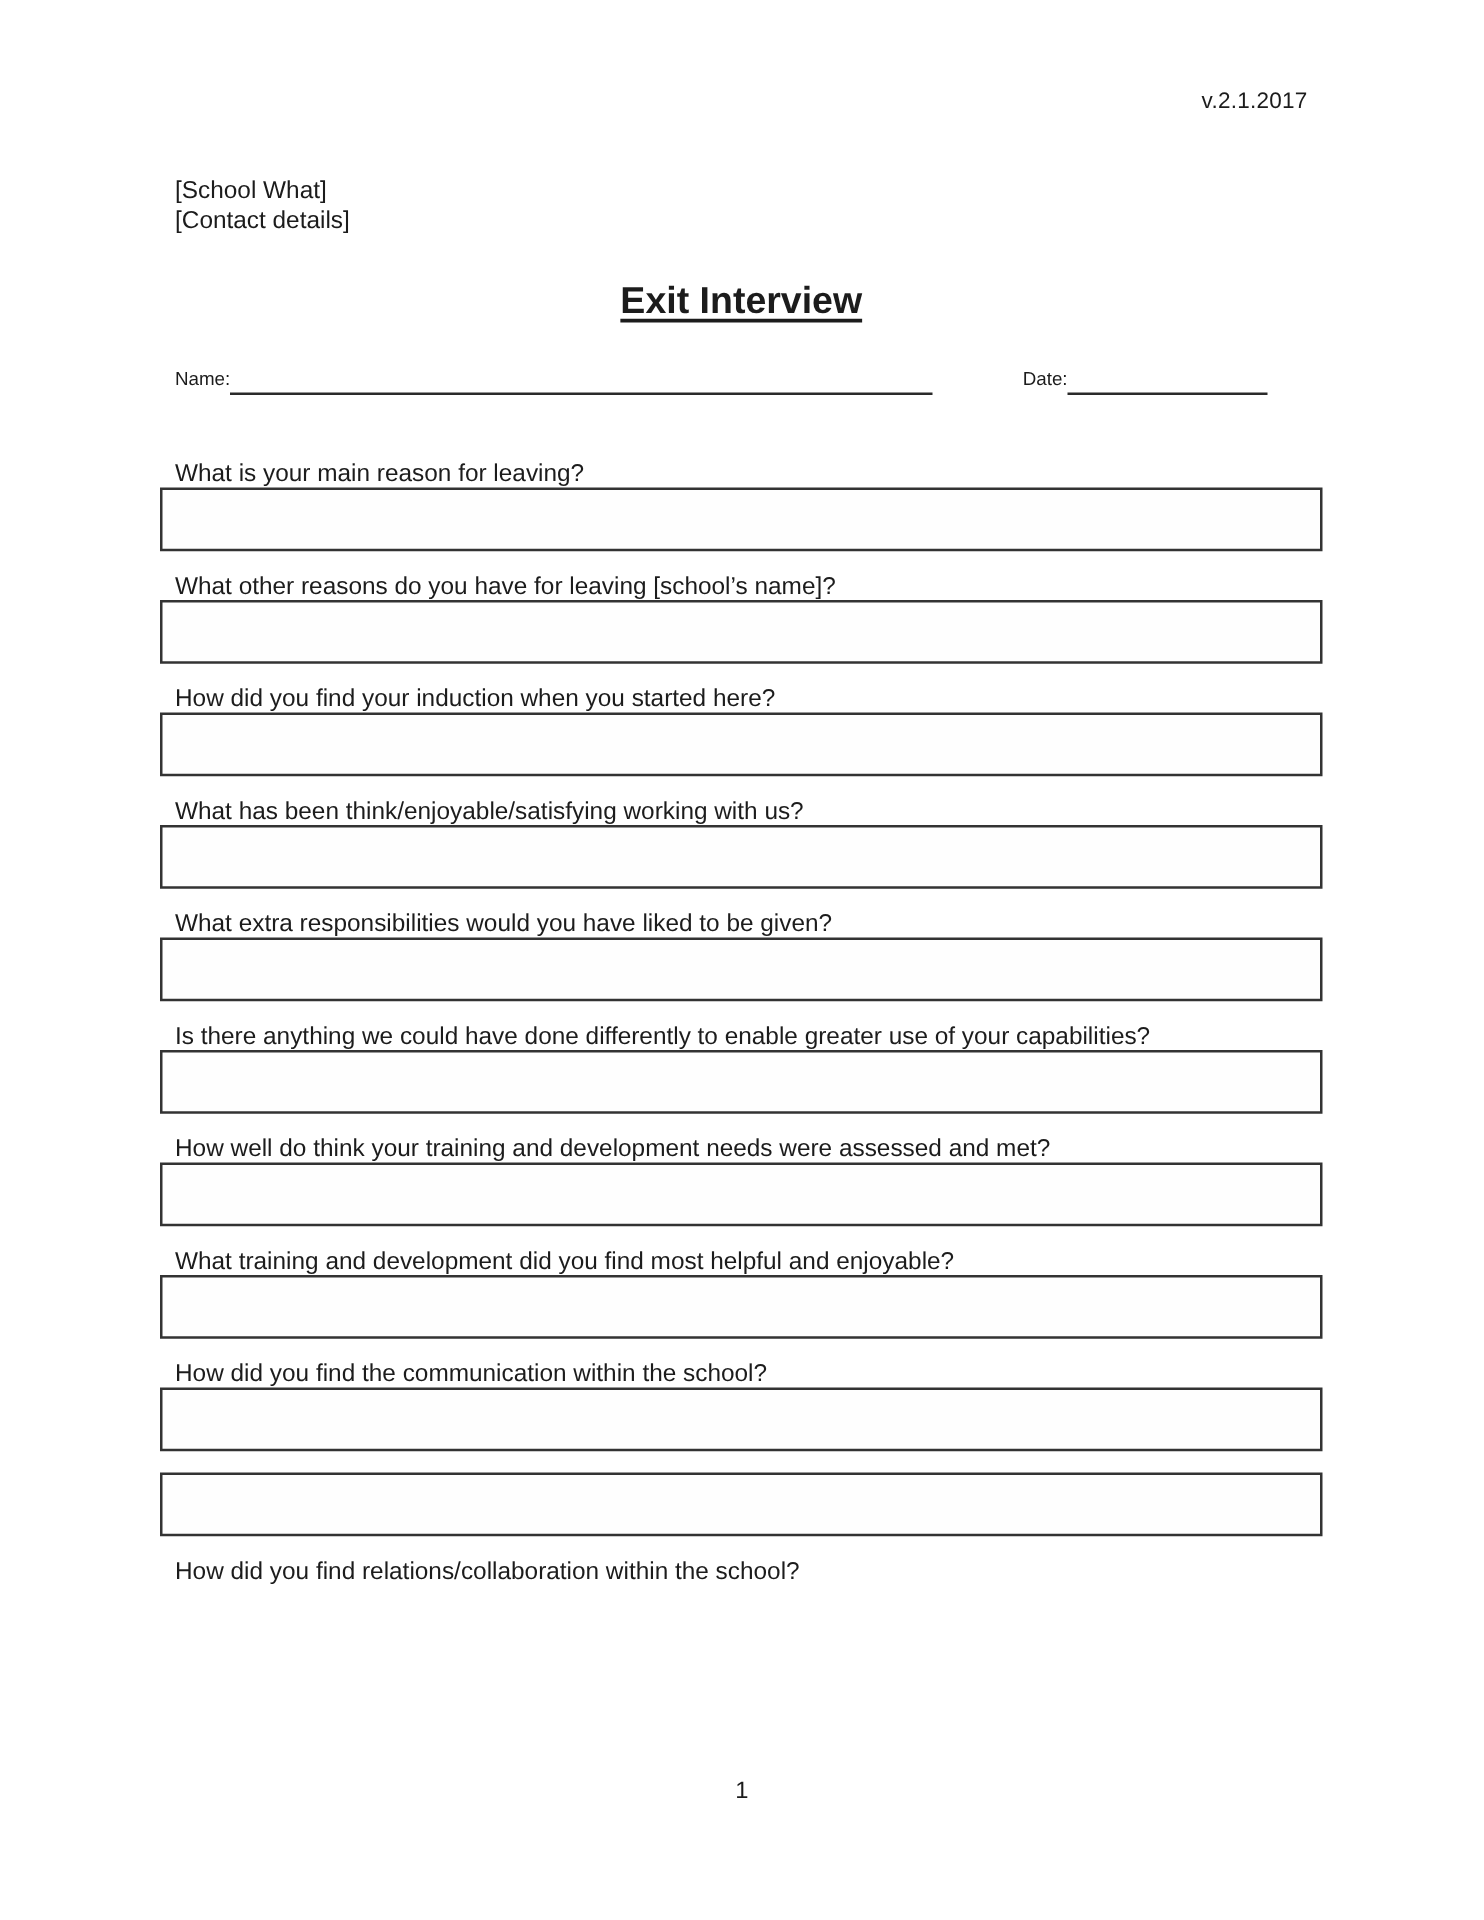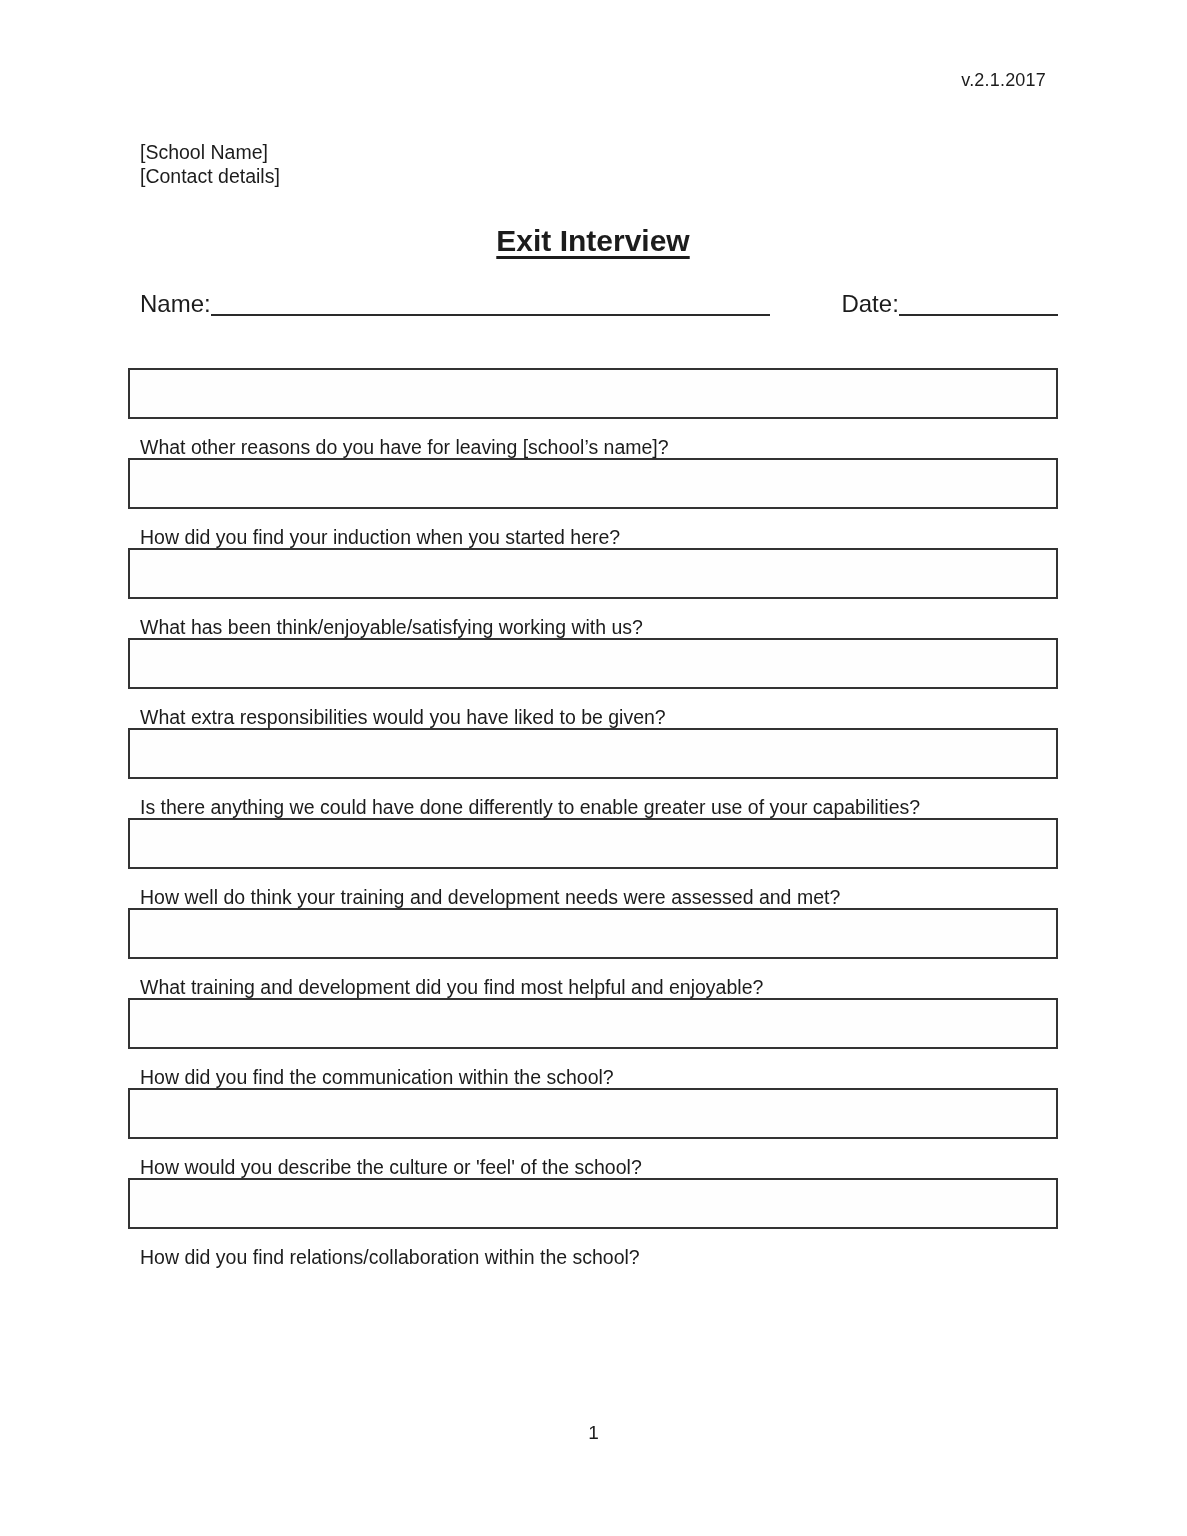--- a/index.html
+++ b/index.html
@@ -41,21 +41,21 @@
   .title span {
     text-decoration: underline;
     text-decoration-thickness: 2.5px;
     text-underline-offset: 5px;
     margin-top: 14px;
   }
   .name-date {
     display: flex;
     align-items: flex-end;
     margin: 30px 0 0 12px;
-    font-size: 24px;
+    font-size: 15px;
     height: 26px;
     text-align: center;
   }
   .nd-label { line-height: 24px; }
   .nd-line {
     display: inline-block;
     border-bottom: 2px solid #2a2a2a;
     height: 24px;
   }
   .name-line { width: 562px; }
@@ -85,38 +85,39 @@
   }
 </style>
 </head>
 <body>
 
 <div class="page">
   <div class="version">v.2.1.2017</div>
 
   <div class="content">
     <div class="logo-block">
-      <div>[School Name]</div>
+      <div>[School What]</div>
       <div>[Contact details]</div>
     </div>
 
     <div class="title">
       <span>Exit Interview</span>
     </div>
 
     <div class="name-date">
       <span class="nd-label">Name:</span>
       <span class="nd-line name-line"></span>
       <span class="nd-spacer"></span>
       <span class="nd-label">Date:</span>
       <span class="nd-line date-line"></span>
     </div>
 
     <div class="questions" id="questions">
   <div class="q-block">
+    <div class="q-label">What is your main reason for leaving?</div>
     <div class="q-box"></div>
   </div>
 
   <div class="q-block">
     <div class="q-label">What other reasons do you have for leaving [school’s name]?</div>
     <div class="q-box"></div>
   </div>
 
   <div class="q-block">
     <div class="q-label">How did you find your induction when you started here?</div>
@@ -148,21 +149,20 @@
     <div class="q-label">What training and development did you find most helpful and enjoyable?</div>
     <div class="q-box"></div>
   </div>
 
   <div class="q-block">
     <div class="q-label">How did you find the communication within the school?</div>
     <div class="q-box"></div>
   </div>
 
   <div class="q-block">
-    <div class="q-label">How would you describe the culture or 'feel' of the school?</div>
     <div class="q-box"></div>
   </div>
 
   <div class="q-block no-box">
     <div class="q-label">How did you find relations/collaboration within the school?</div>
 
   </div>
 </div>
   </div>
 

